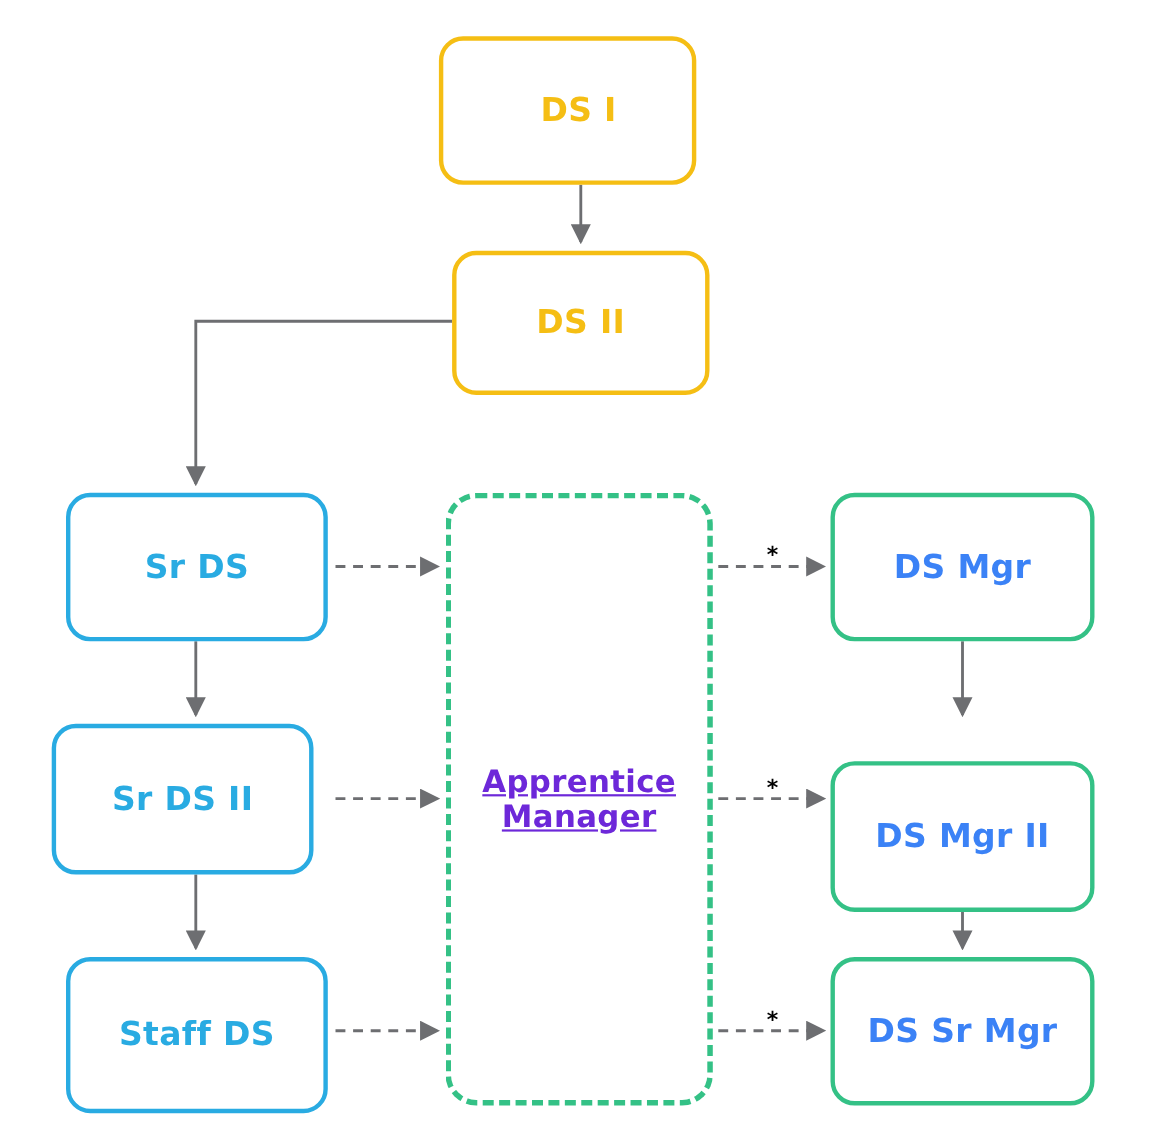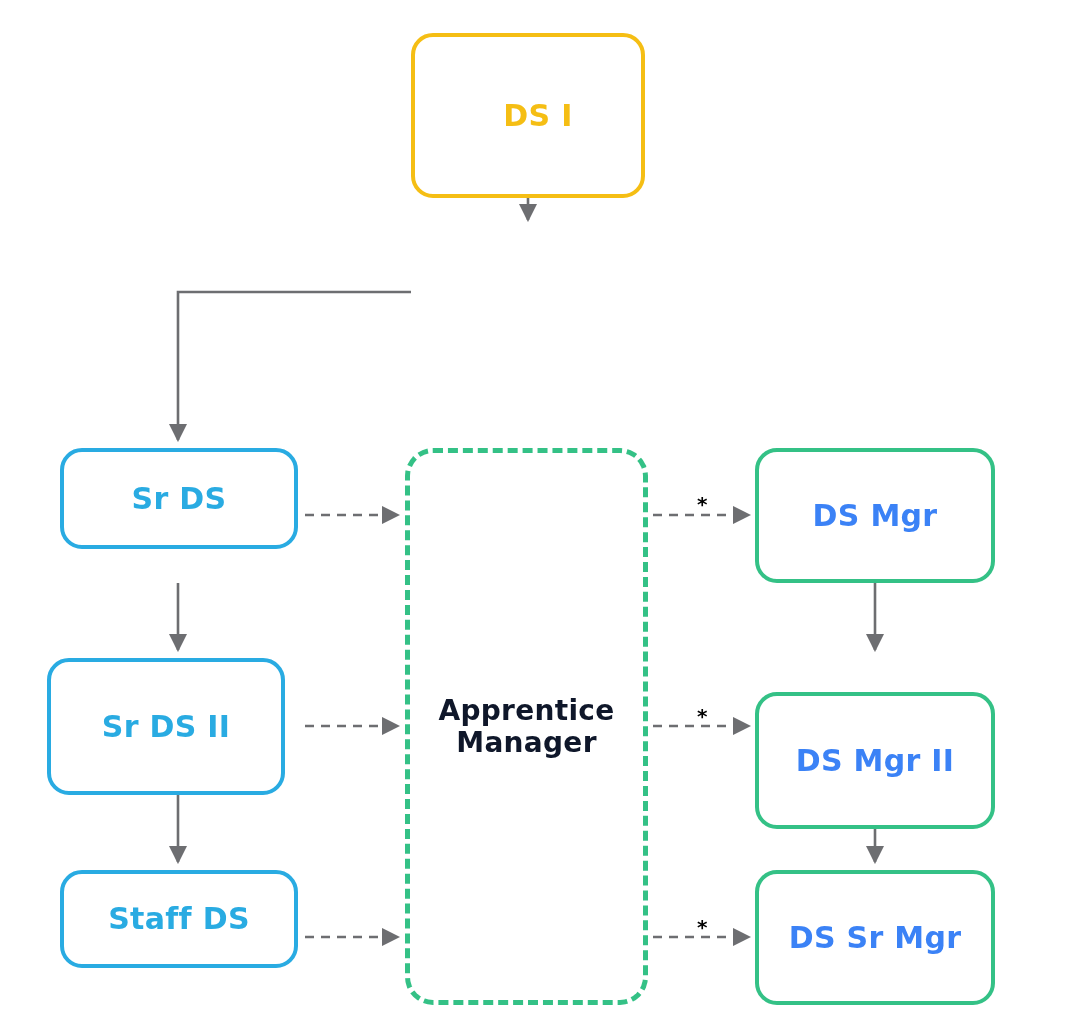--- a/index.html
+++ b/index.html
@@ -54,21 +54,21 @@
     background: transparent;
     border-radius: 28px;
   }
   .lvl-ds   { border-color: #f5be14; }
   .lvl-ds   .label { color: #f5be14; }
   .lvl-ic   { border-color: #29abe2; }
   .lvl-ic   .label { color: #29abe2; }
   .lvl-mgr  { border-color: #34c186; }
   .lvl-mgr  .label { color: #3b82f6; }
   .lvl-appr { border-color: #34c186; }
-  .lvl-appr .label { color: #0f172a; }
+  .lvl-appr .label { color: #6d28d9; text-decoration: underline; }
   .star {
     position: absolute;
     color: #000000;
     font-family: "DejaVu Sans", sans-serif;
     font-size: 20px;
     font-weight: bold;
     line-height: 1;
     z-index: 4;
     user-select: none;
   }
@@ -131,34 +131,37 @@
 
     <g>
       <line x1="653" y1="937" x2="749" y2="937" stroke="#6d6e71" stroke-width="2.6" stroke-dasharray="9,7" marker-end="url(#arrowhead)"></line>
     </g>
   </svg>
 
   <span class="star" style="left:697px; top:494px;">*</span>
   <span class="star" style="left:697px; top:706px;">*</span>
   <span class="star" style="left:697px; top:917px;">*</span>
 
-  <div class="node solid lvl-ds" style="left:411px; top:33px; width:234px; height:165px;padding-left:20px;">
+  <div class="node solid lvl-ds" style="left:399px; top:33px; width:234px; height:135px;padding-left:20px;">
     <span class="label" style="font-size:30px;">DS I</span>
   </div>
 
+  <div class="node solid lvl-ds" style="left:411px; top:228px; width:234px; height:131px;">
+    <span class="label" style="font-size:30px;">DS II</span>
+  </div>
 
-  <div class="node solid lvl-ic" style="left:60px; top:448px; width:238px; height:101px;">
+  <div class="node solid lvl-ic" style="left:60px; top:448px; width:238px; height:135px;">
     <span class="label" style="font-size:30px;">Sr DS</span>
   </div>
 
   <div class="node solid lvl-ic" style="left:47px; top:658px; width:238px; height:137px;">
     <span class="label" style="font-size:30px;">Sr DS II</span>
   </div>
 
-  <div class="node solid lvl-ic" style="left:60px; top:870px; width:238px; height:98px;">
+  <div class="node solid lvl-ic" style="left:60px; top:870px; width:238px; height:142px;">
     <span class="label" style="font-size:30px;">Staff DS</span>
   </div>
 
   <div class="node dashed lvl-appr" style="left:405px; top:448px; width:243px; height:557px;">
     <span class="label" style="font-size:28px;">Apprentice
 Manager</span>
   </div>
 
   <div class="node solid lvl-mgr" style="left:755px; top:448px; width:240px; height:135px;">
     <span class="label" style="font-size:30px;">DS Mgr</span>

